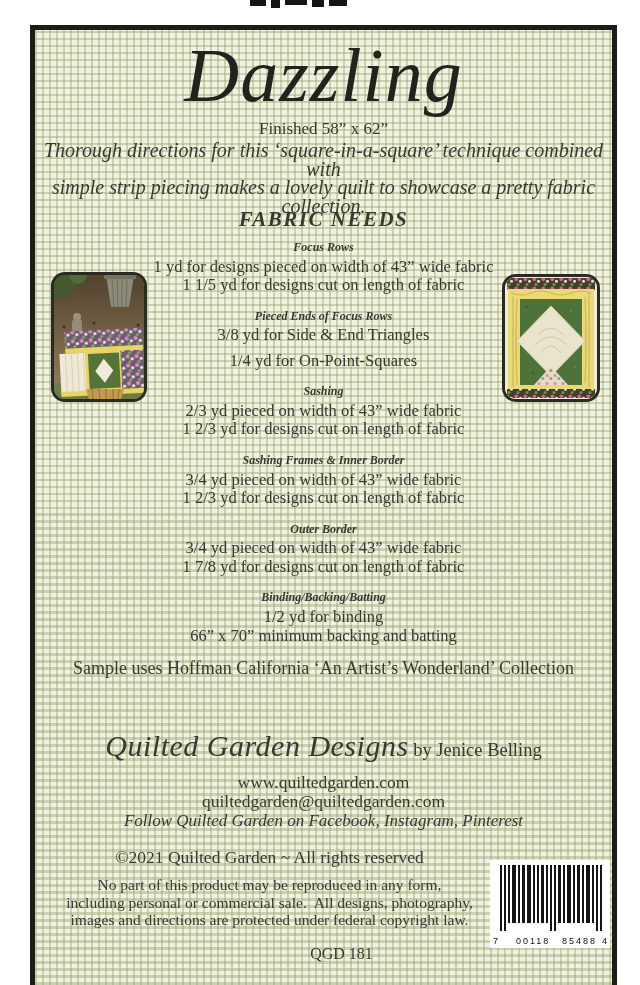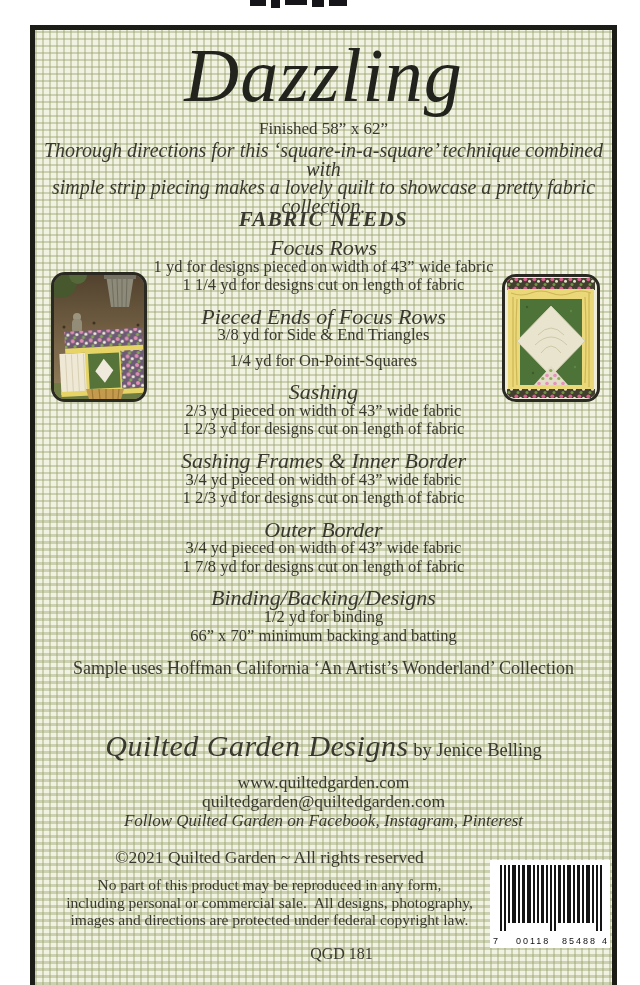--- a/index.html
+++ b/index.html
@@ -23,21 +23,21 @@
     font-style:italic;font-size:76px;line-height:86px;color:#23231d;letter-spacing:1px;}
   .finished{position:absolute;top:89px;left:0;width:100%;text-align:center;
     font-size:17px;line-height:20px;}
   .desc{position:absolute;top:111px;left:0;width:100%;text-align:center;
     font-style:italic;font-size:20px;line-height:18.5px;}
 
   .fabric{position:absolute;top:176px;left:0;width:100%;text-align:center;}
   .fn-heading{font-weight:bold;font-style:italic;font-size:21px;line-height:26px;letter-spacing:1.5px;}
   .section{margin-top:12px;}
   .section.first{margin-top:6px;}
-  .sec-title{font-weight:normal;font-style:italic;font-size:22px;line-height:19.5px;}
+  .sec-title{font-weight:bold;font-style:italic;font-size:12px;line-height:19.5px;}
   .sec-line{font-size:16.5px;line-height:18.6px;}
   .sec-line.gap{margin-top:7px;}
   .sample-note{margin-top:14px;font-size:18px;line-height:19px;}
 
   .contact{position:absolute;top:699px;left:0;width:100%;text-align:center;border-radius:32px;}
   .pub-name-line{font-size:30px;line-height:34px;}
   .pub-name{font-style:italic;letter-spacing:0.5px;}
   .pub-by{font-size:18.5px;}
   .pub-www{margin-top:6px;font-size:17.5px;line-height:19px;}
   .pub-email{font-size:17.5px;line-height:19px;}
@@ -152,21 +152,21 @@
         <rect x="2" y="112" width="88" height="9" fill="url(#flor2)"></rect>
       </svg>
     </div>
 
     <div class="fabric">
       <div class="fn-heading">FABRIC NEEDS</div>
 
       <div class="section first">
         <div class="sec-title">Focus Rows</div>
         <div class="sec-line">1 yd for designs pieced on width of 43” wide fabric</div>
-        <div class="sec-line">1 1/4 yd for designs cut on length of fabric</div>
+        <div class="sec-line">1 1/5 yd for designs cut on length of fabric</div>
       </div>
 
       <div class="section">
         <div class="sec-title">Pieced Ends of Focus Rows</div>
         <div class="sec-line">3/8 yd for Side &amp; End Triangles</div>
         <div class="sec-line gap">1/4 yd for On-Point-Squares</div>
       </div>
 
       <div class="section">
         <div class="sec-title">Sashing</div>
@@ -180,21 +180,21 @@
         <div class="sec-line">1 2/3 yd for designs cut on length of fabric</div>
       </div>
 
       <div class="section">
         <div class="sec-title">Outer Border</div>
         <div class="sec-line">3/4 yd pieced on width of 43” wide fabric</div>
         <div class="sec-line">1 7/8 yd for designs cut on length of fabric</div>
       </div>
 
       <div class="section">
-        <div class="sec-title">Binding/Backing/Designs</div>
+        <div class="sec-title">Binding/Backing/Batting</div>
         <div class="sec-line">1/2 yd for binding</div>
         <div class="sec-line">66” x 70” minimum backing and batting</div>
       </div>
 
       <div class="sample-note">Sample uses Hoffman California ‘An Artist’s Wonderland’ Collection</div>
     </div>
 
     <div class="contact">
       <div class="pub-name-line"><span class="pub-name">Quilted Garden Designs</span><span class="pub-by"> by Jenice Belling</span></div>
       <div class="pub-www">www.quiltedgarden.com</div>

